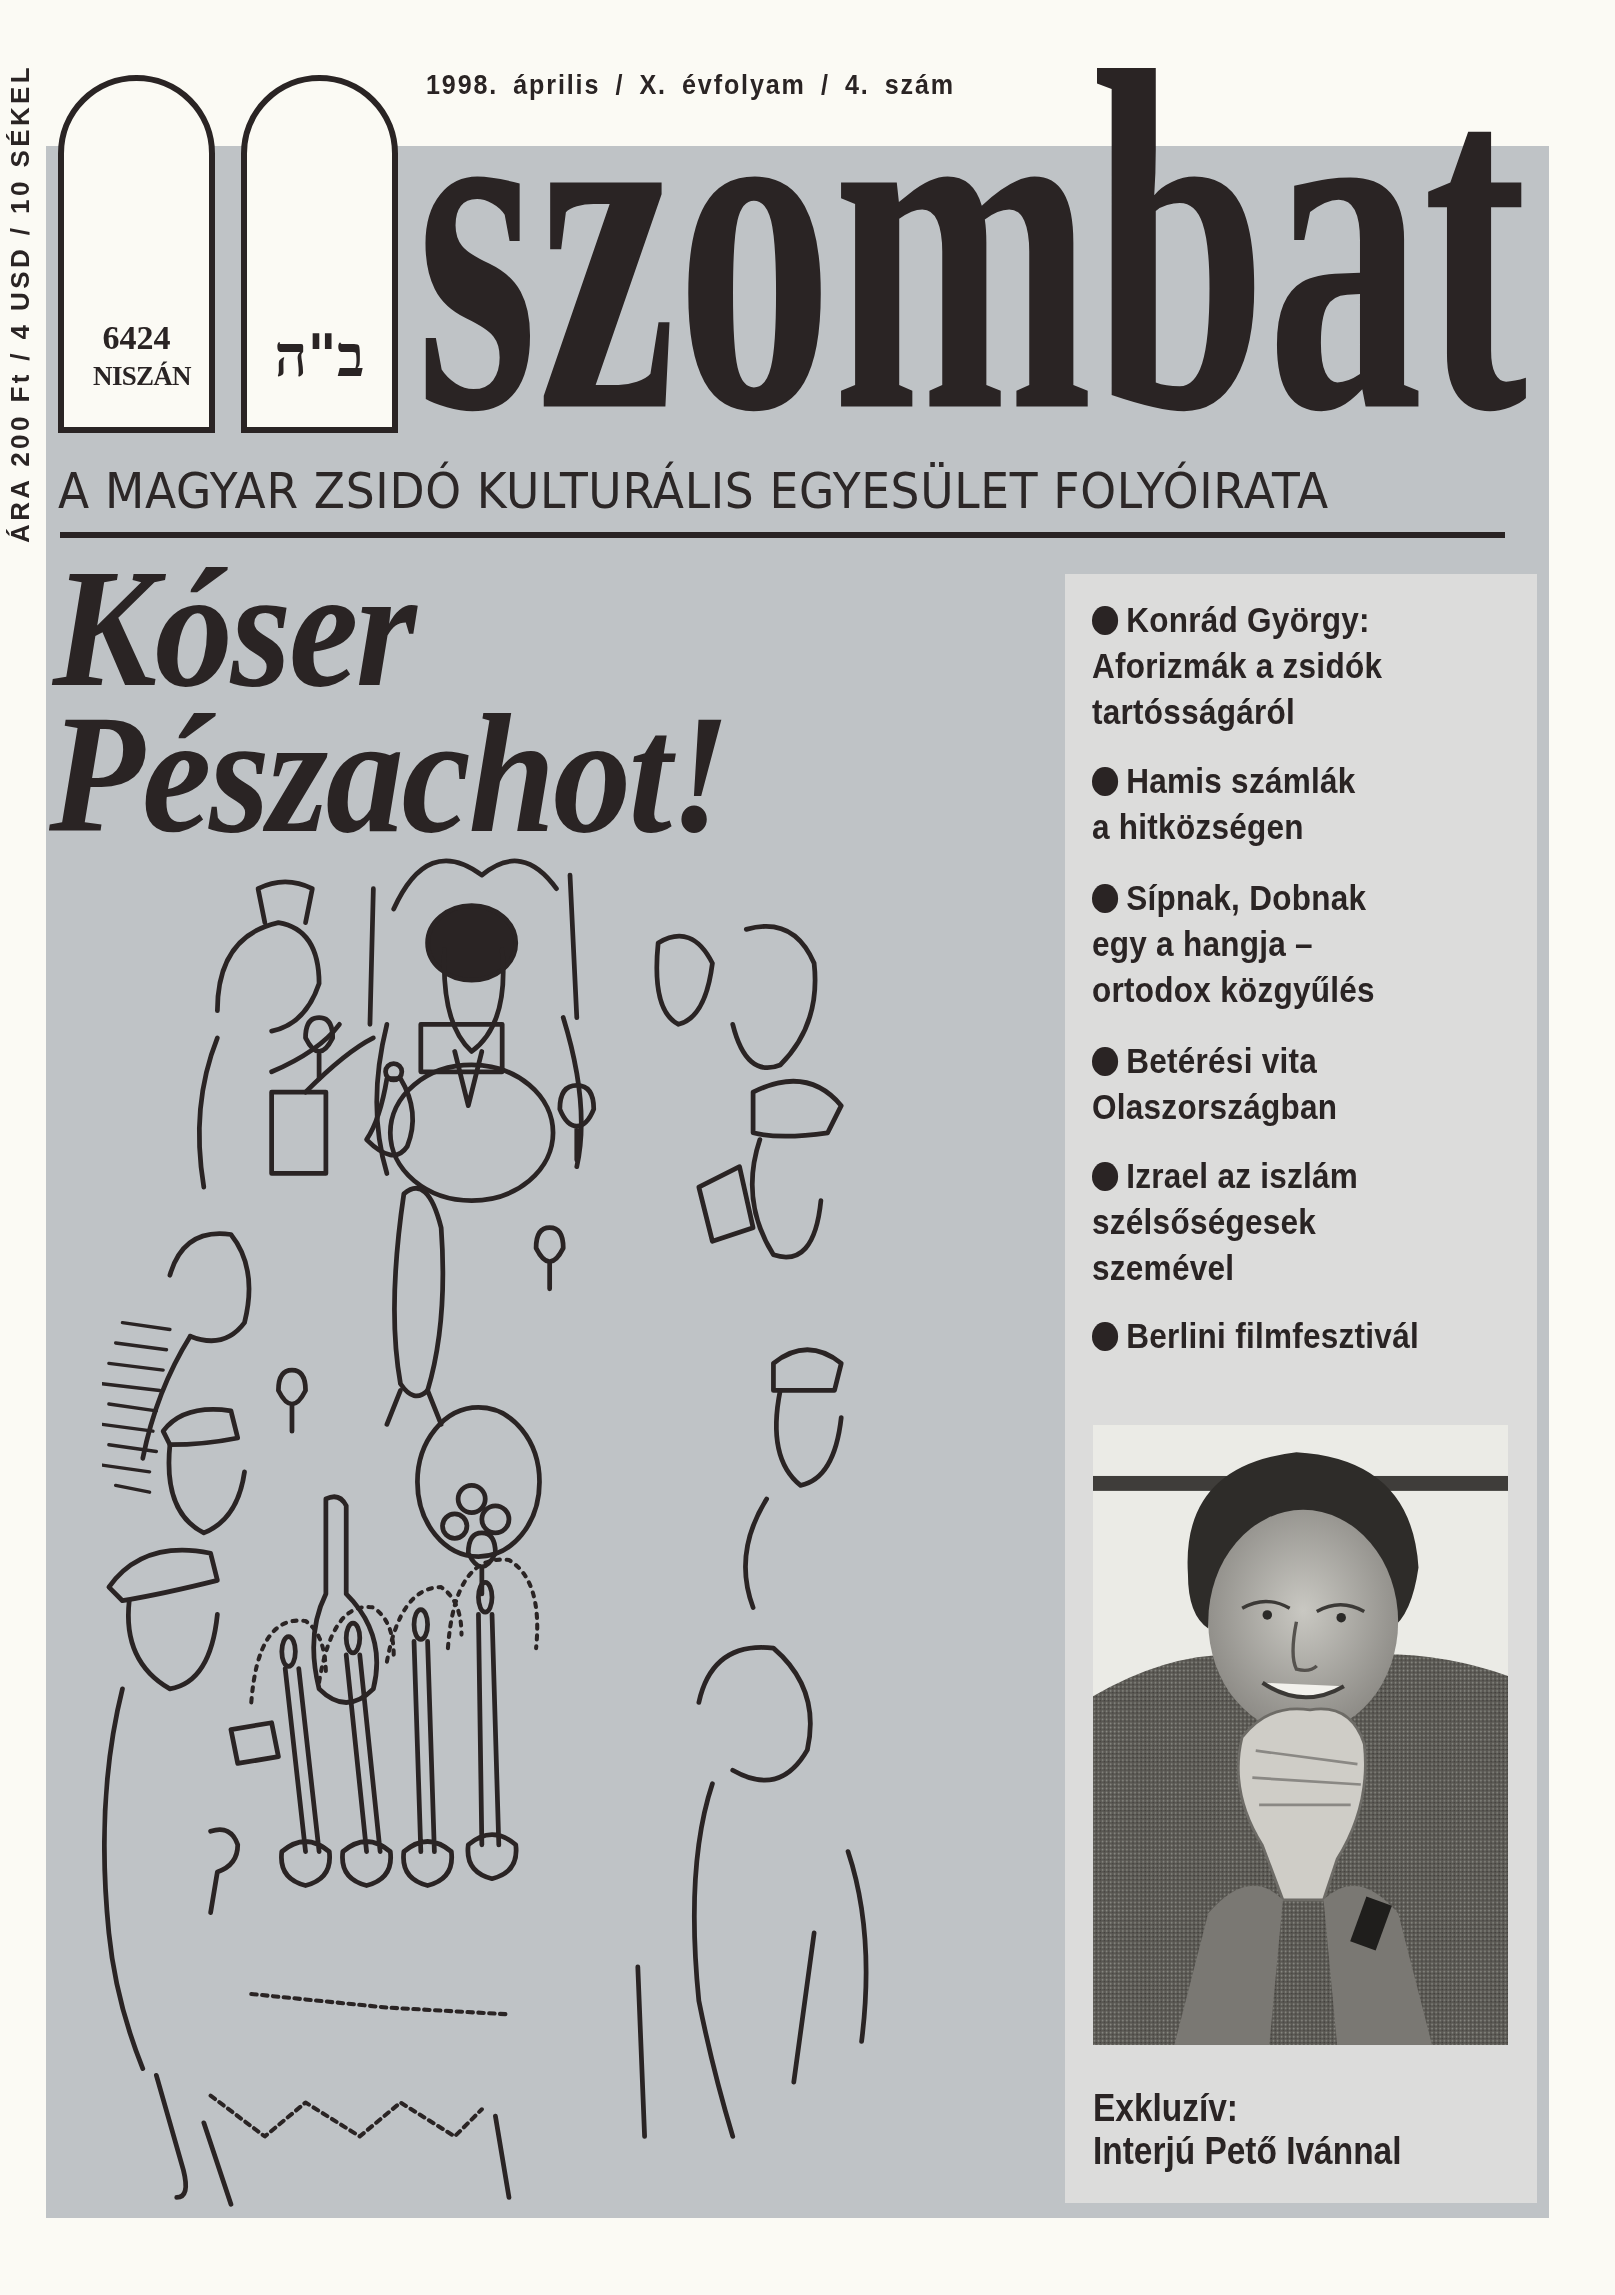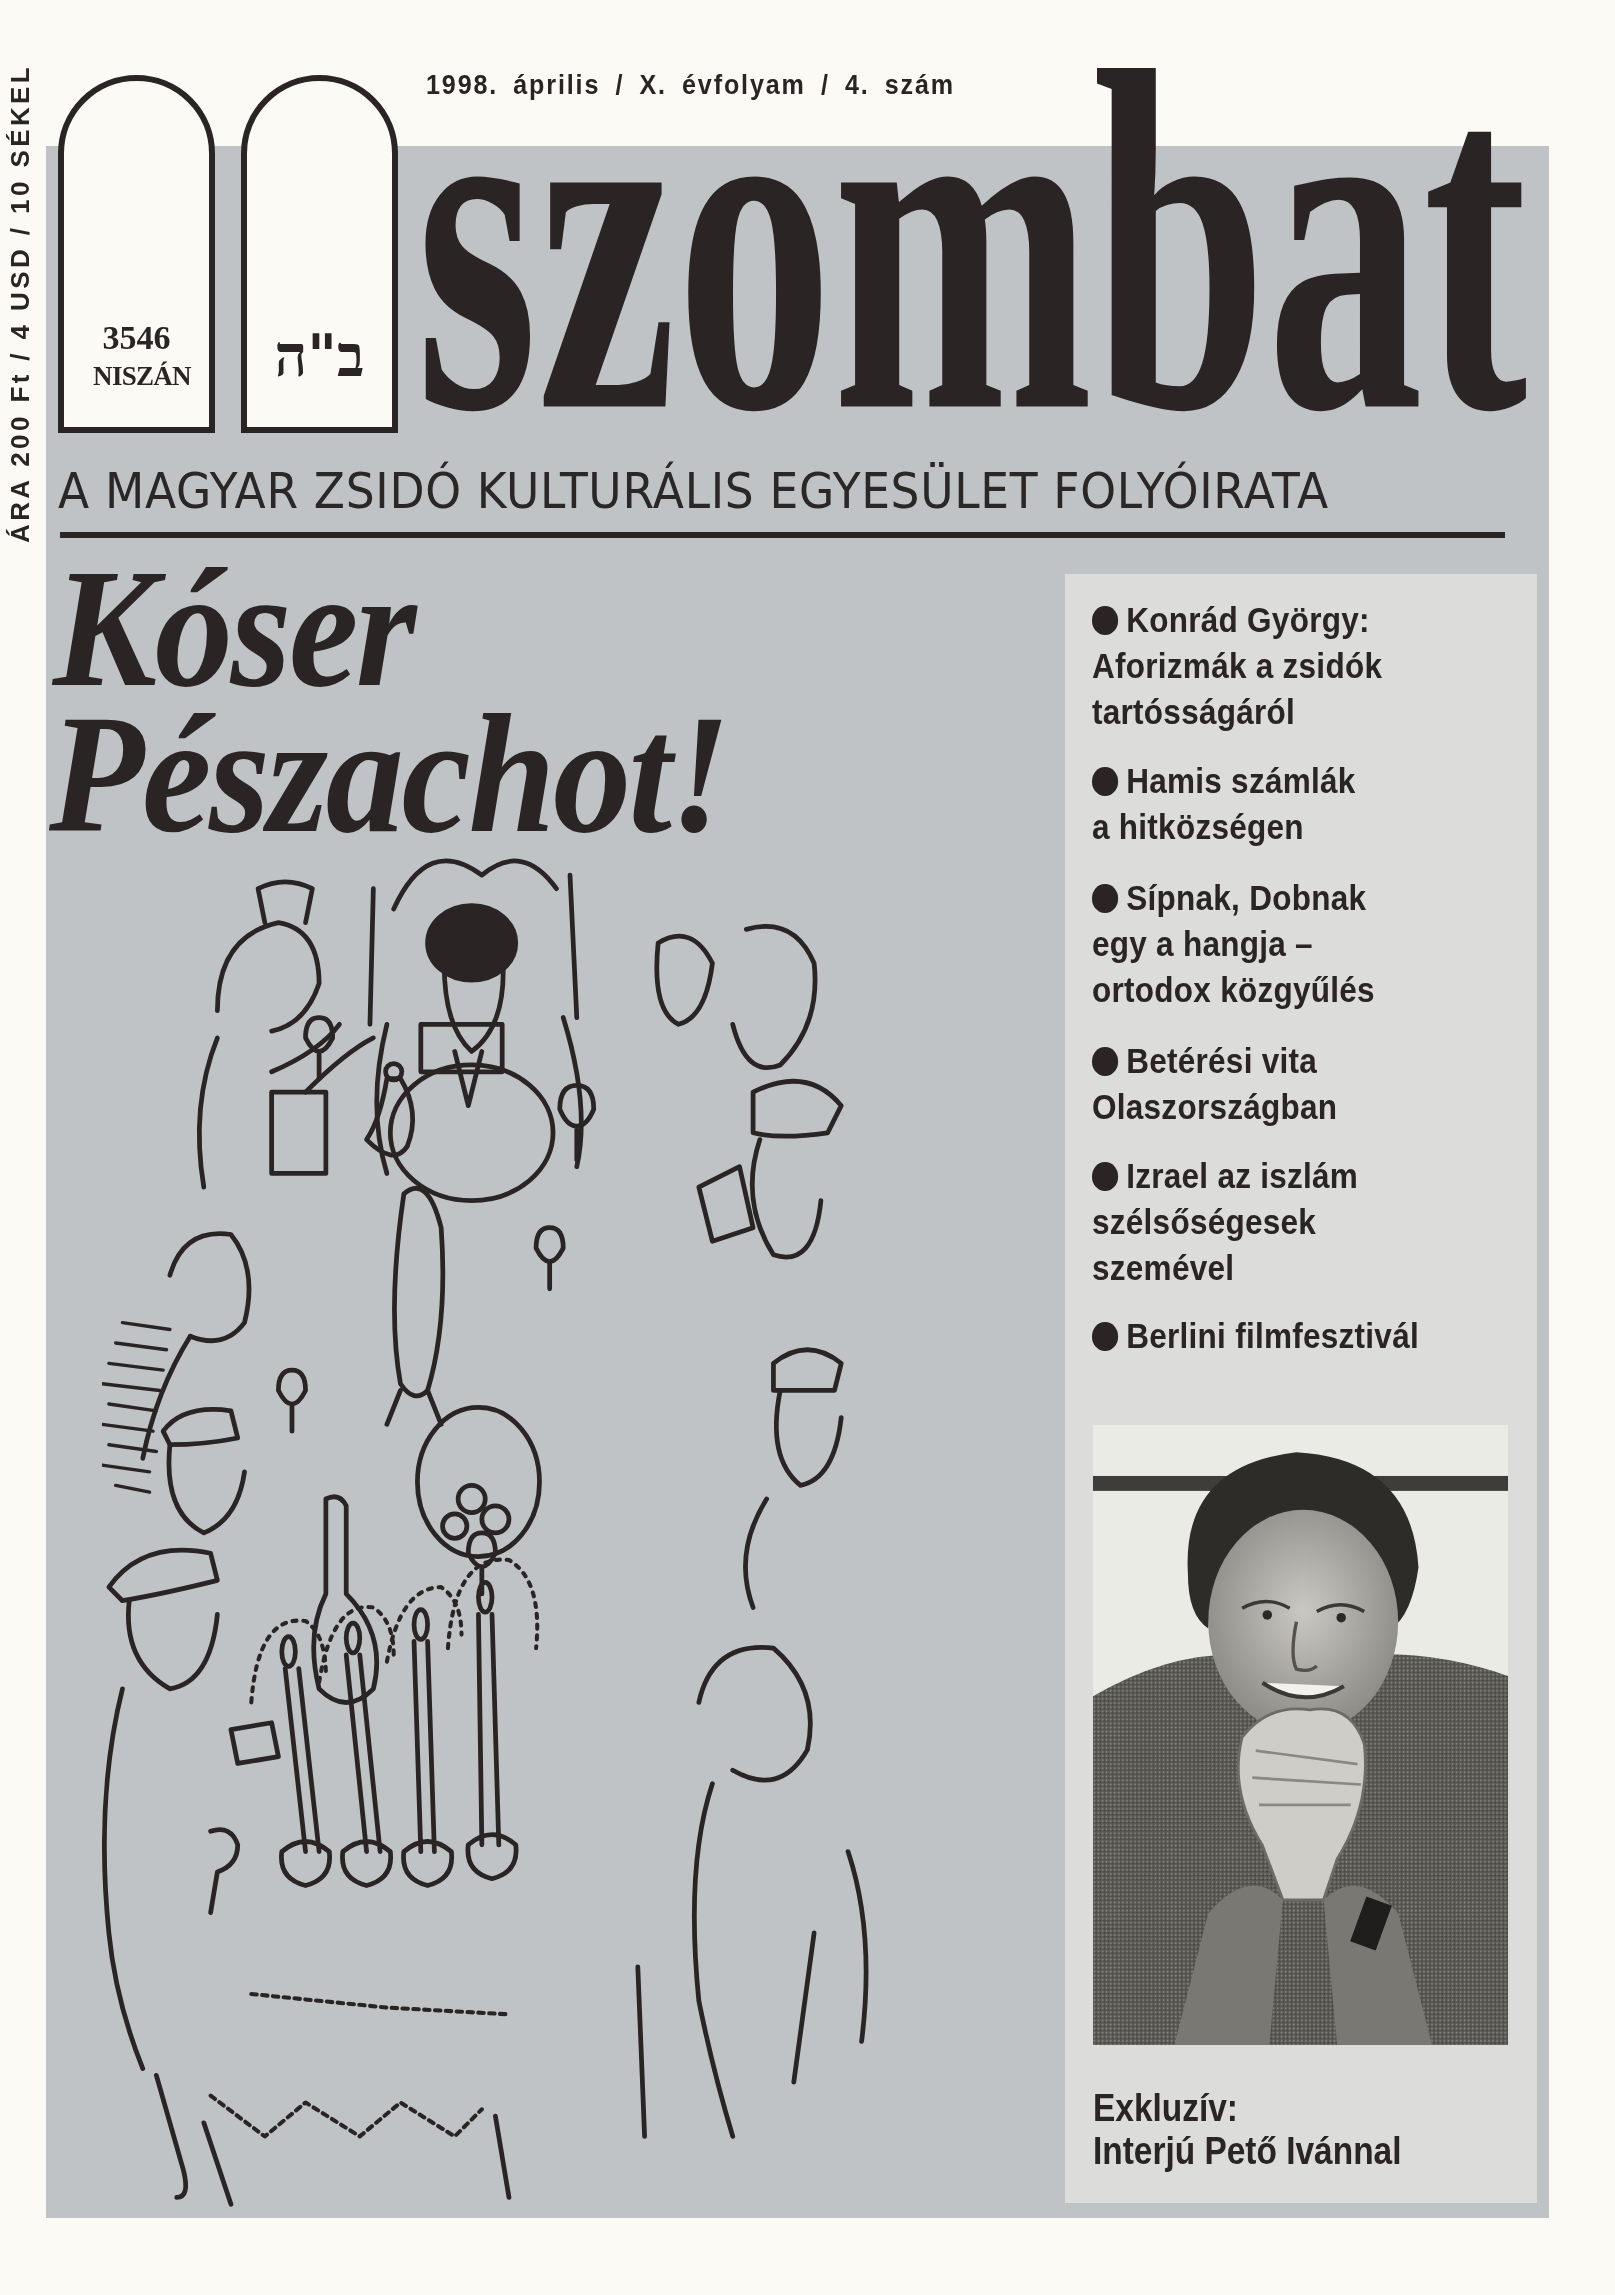--- a/index.html
+++ b/index.html
@@ -119,21 +119,21 @@
 </style>
 </head>
 <body>
 
 <div id="gray-band" class="abs"></div>
 
 <div id="price-strip" class="abs">ÁRA 200 Ft / 4 USD / 10 SÉKEL</div>
 
 <div id="tablet-left" class="abs tablet"></div>
 <div id="tablet-right" class="abs tablet"></div>
-<div id="tablet-year" class="abs">3546</div>
+<div id="tablet-year" class="abs">6424</div>
 <div id="tablet-month" class="abs">NISZÁN</div>
 <div id="tablet-hebrew" class="abs">ב"ה</div>
 
 <div id="issue-line" class="abs">1998. április / X. évfolyam / 4. szám</div>
 
 <svg id="logo" class="abs" viewBox="0 0 1660 580">
   <text id="logo-text" x="8" y="560" textLength="1640" lengthAdjust="spacingAndGlyphs" font-family="Liberation Serif, serif" font-weight="bold" font-size="720" fill="#2a2424">szombat</text>
 </svg>
 
 <div id="subtitle" class="abs">A MAGYAR ZSIDÓ KULTURÁLIS EGYESÜLET FOLYÓIRATA</div>

